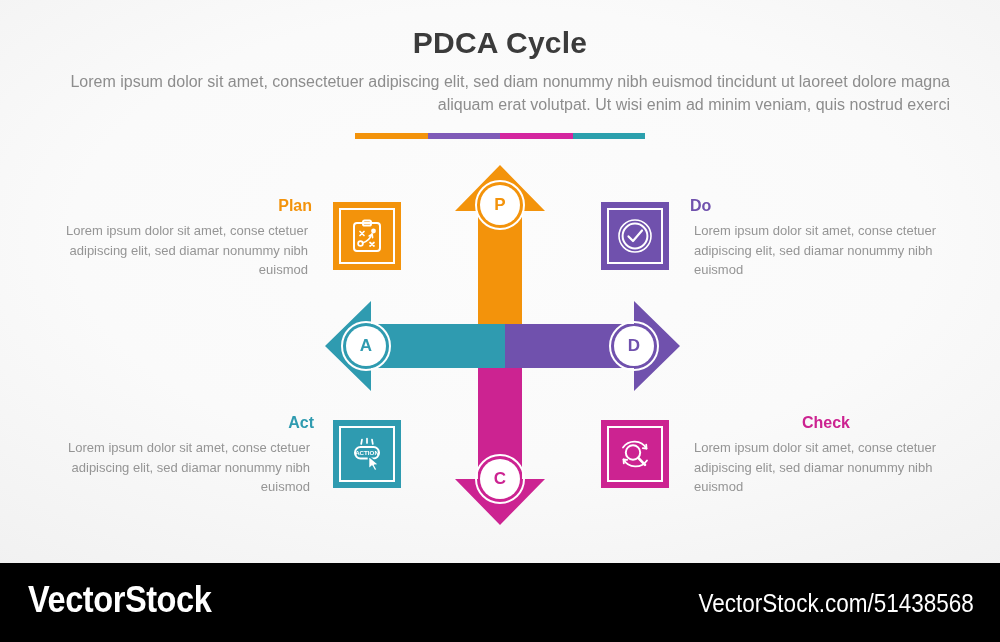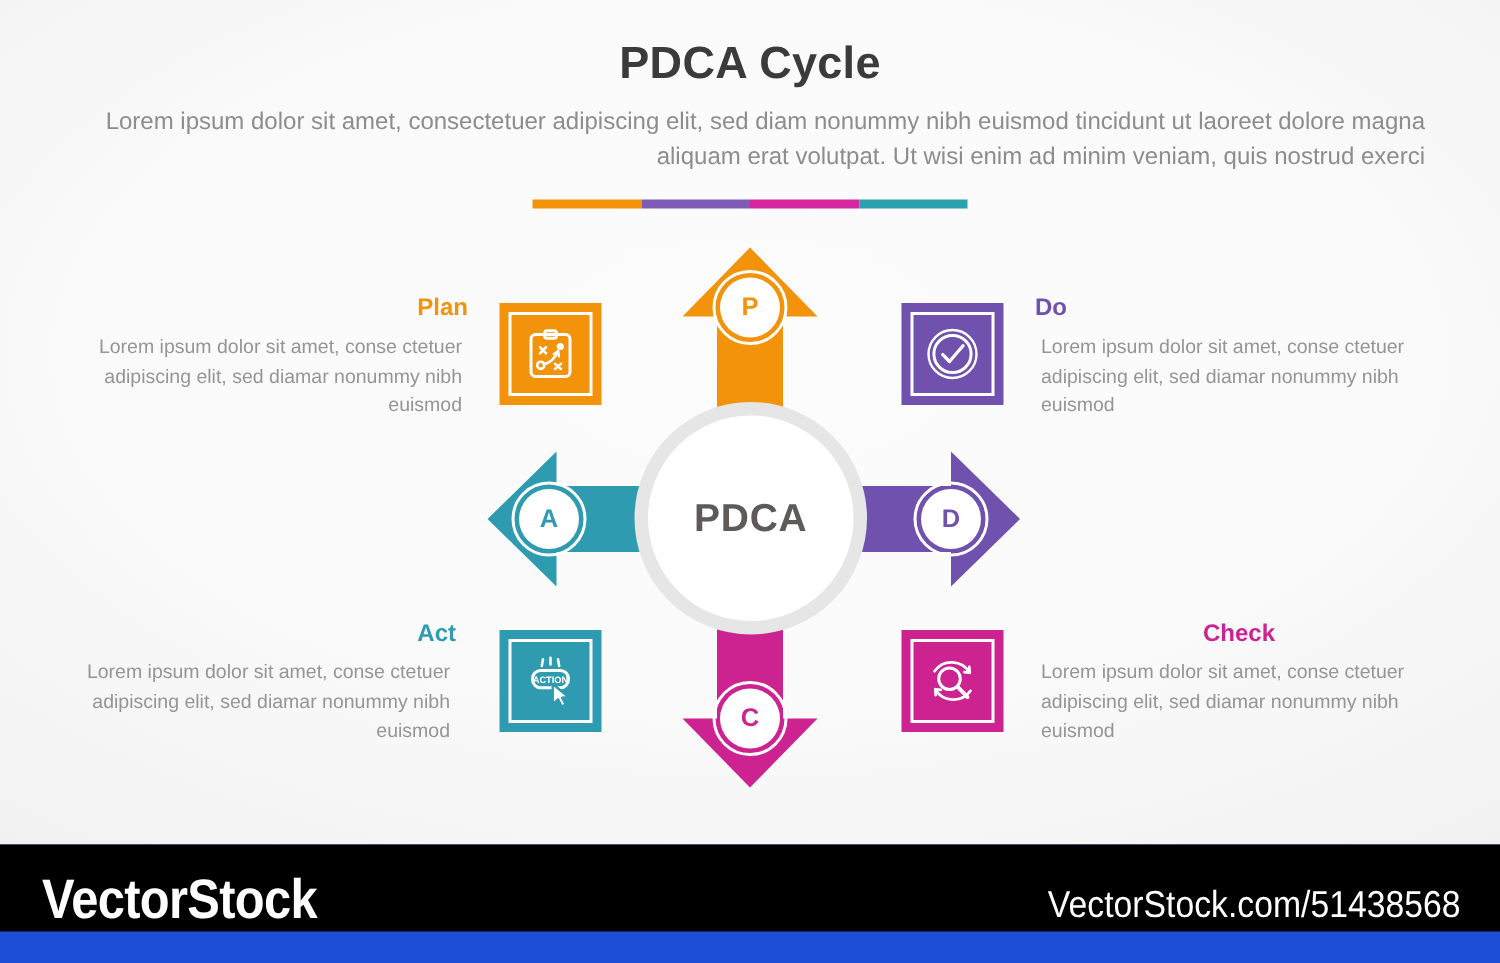--- a/index.html
+++ b/index.html
@@ -142,21 +142,21 @@
     box-sizing: border-box;
   }
   .icon-box svg { position: relative; display: block; }
 
   
   .footer {
     position: absolute;
     left: 0;
     top: 563px;
     width: 1000px;
-    height: 58px;
+    height: 79px;
     background: #000000;
   }
   .wm-logo {
     position: absolute;
     left: 28px;
     top: 16px;
     font-size: 37px;
     font-weight: bold;
     color: #ffffff;
     font-family: "Liberation Sans Narrow", "Liberation Sans", sans-serif;
@@ -212,23 +212,20 @@
     </div>
     <div class="badge" style="left:614px; top:326px; color:#7051ad;">D</div>
 
     <div class="arrow" style="left:325px; top:301px;">
       <svg width="180" height="90" viewBox="0 0 180 90">
         <polygon points="180,23 46,23 46,0 0,45 46,90 46,67 180,67" fill="#2f9bb0"></polygon>
       </svg>
     </div>
     <div class="badge" style="left:346px; top:326px; color:#2f9bb0;">A</div>
 
-    <div class="hub">
-      <span class="hub-label">PDCA</span>
-    </div>
 
     <div class="icon-box" style="left:333px; top:202px; background:#f3930b;">
       <div class="inner-frame"></div>
       <svg width="36" height="36" viewBox="0 0 36 36">
         <rect x="5" y="5" width="26" height="28" rx="3" fill="none" stroke="#ffffff" stroke-width="2"></rect>
         <rect x="14" y="2.5" width="8" height="5" rx="1.6" fill="none" stroke="#ffffff" stroke-width="2"></rect>
         <path d="M11 13.5 L15 17.5 M15 13.5 L11 17.5" stroke="#ffffff" stroke-width="1.7" stroke-linecap="round"></path>
         <path d="M21 24.5 L25 28 M25 24.5 L21 28" stroke="#ffffff" stroke-width="1.7" stroke-linecap="round"></path>
         <circle cx="11.5" cy="25.5" r="2.4" fill="none" stroke="#ffffff" stroke-width="1.7"></circle>
         <circle cx="24.5" cy="13" r="2.4" fill="#ffffff"></circle>
@@ -256,21 +253,21 @@
 
     <div class="icon-box" style="left:333px; top:420px; background:#2f9bb0;">
       <div class="inner-frame"></div>
       <svg width="40" height="36" viewBox="0 0 40 36">
         <path d="M15 3.5 L14.2 8 M20 2.5 L20 7 M25 3.5 L25.8 8" stroke="#ffffff" stroke-width="1.7" stroke-linecap="round"></path>
         <rect x="8" y="11" width="24" height="11.5" rx="5.5" fill="none" stroke="#ffffff" stroke-width="2"></rect>
         <text x="20" y="19" font-family="'Liberation Sans', sans-serif" font-size="6.2" font-weight="bold" fill="#ffffff" text-anchor="middle">ACTION</text>
         <path d="M21.5 20 L21.5 33.5 L25 30.2 L27.6 35 L30.2 33.6 L27.7 29.2 L32.2 28.8 Z" fill="#ffffff" stroke="#2f9bb0" stroke-width="1.6" stroke-linejoin="round"></path>
       </svg>
     </div>
-    <div class="block right-align" style="left:32px; top:415px; width:272px;">
+    <div class="block right-align" style="left:42px; top:415px; width:272px;">
       <p class="head" style="color:#2f9bb0;">Act</p>
       <p class="body">Lorem ipsum dolor sit amet, conse ctetuer adipiscing elit, sed diamar nonummy nibh euismod</p>
     </div>
 
     <div class="icon-box" style="left:601px; top:420px; background:#cc2391;">
       <div class="inner-frame"></div>
       <svg width="36" height="36" viewBox="0 0 36 36">
         <path d="M29.5 12.5 A14 14 0 0 0 6 11.5" fill="none" stroke="#ffffff" stroke-width="1.8" stroke-linecap="round"></path>
         <path d="M29.5 12.5 L25.8 12.1 M29.5 12.5 L29.2 8.6" fill="none" stroke="#ffffff" stroke-width="1.8" stroke-linecap="round"></path>
         <path d="M6.5 23.5 A14 14 0 0 0 30 24.5" fill="none" stroke="#ffffff" stroke-width="1.8" stroke-linecap="round"></path>

